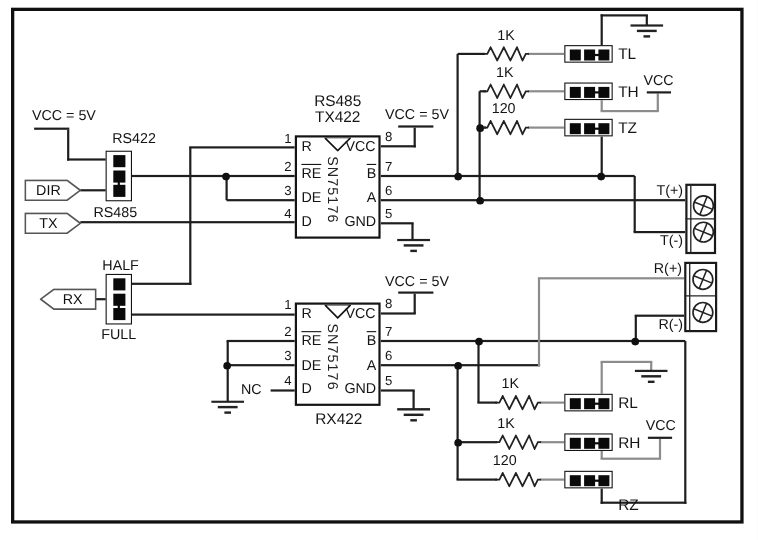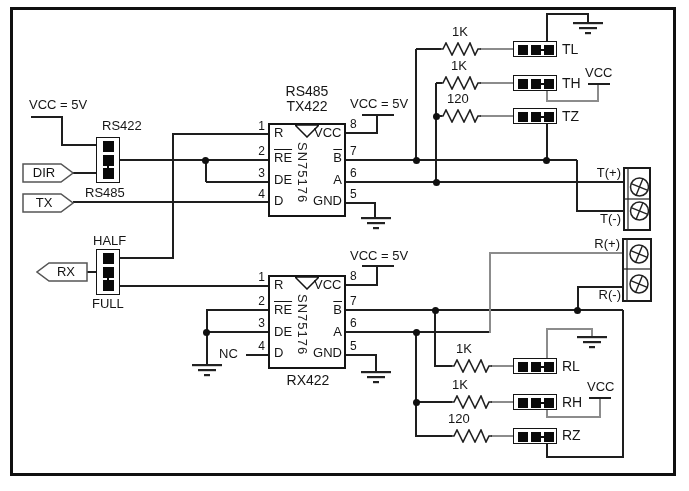--- a/index.html
+++ b/index.html
@@ -317,21 +317,21 @@
       <i class="link"></i>
     </div>
   <div class="t big" style="left:562px;top:395px">RH</div>
   <div class="t" style="left:448px;top:412px">120</div>
   <div class="jh" style="left:513px;top:428px">
       <i class="p1"></i>
       <i class="p2"></i>
       <i class="p3"></i>
       <i class="link"></i>
     </div>
-  <div class="t big" style="left:562px;top:428px">RZ</div>
+  <div class="t big" style="left:562px;top:452px">RZ</div>
 
   <div class="term" style="left:623px;top:167px;width:28px;height:64px"></div>
   <svg style="position:absolute;left:623px;top:167px;z-index:3" width="28" height="64">
     <line x1="5" y1="0" x2="5" y2="64" stroke="#222" stroke-width="1.2"></line>
     <line x1="0" y1="32" x2="28" y2="32" stroke="#222" stroke-width="1.2"></line>
     <circle cx="16.5" cy="20" r="9" fill="none" stroke="#222" stroke-width="1.5"></circle>
     <g transform="rotate(22 16.5 20)">
         <line x1="7.5" y1="20" x2="25.5" y2="20" stroke="#222" stroke-width="1.4"></line>
         <line x1="16.5" y1="11" x2="16.5" y2="29" stroke="#222" stroke-width="1.4"></line>
       </g>

